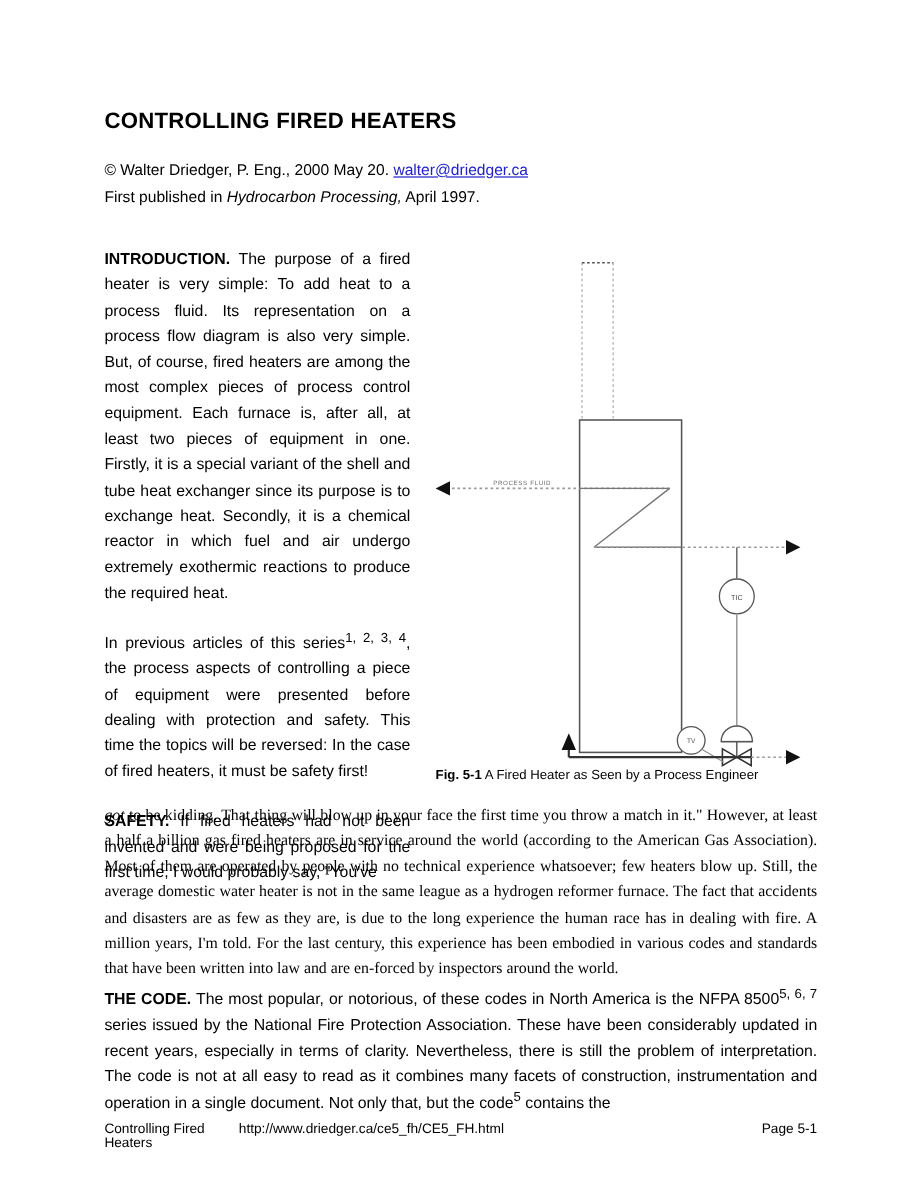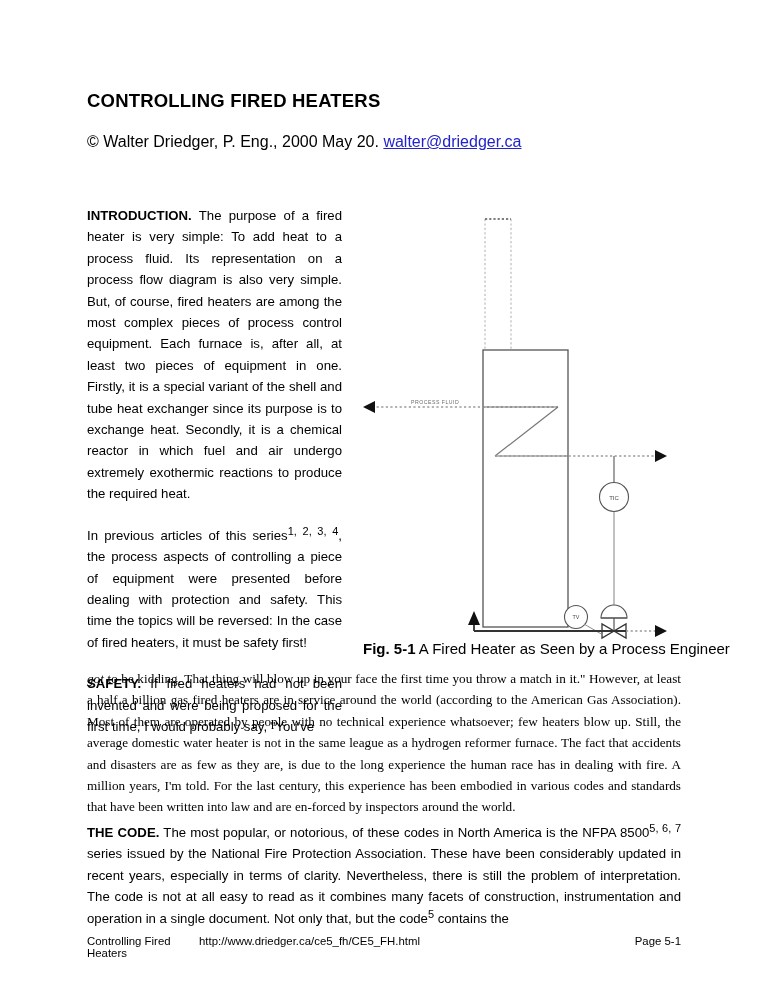--- a/index.html
+++ b/index.html
@@ -31,21 +31,21 @@
     font-size: 18.5px;
     font-weight: bold;
     letter-spacing: 0.2px;
   }
 
   
   .byline {
     position: absolute;
     left: 87px;
     top: 131px;
-    font-size: 16px;
+    font-size: 13px;
     line-height: 21.5px;
     white-space: nowrap;
   }
   .byline .ln { display: block; }
   a.doclink {
     color: #2222cc;
     text-decoration: underline;
   }
   .ital { font-style: italic; }
 
@@ -86,21 +86,21 @@
     left: 358px;
     top: 205px;
     width: 330px;
     height: 455px;
   }
   .figure svg { display: block; }
   .fig-caption {
     position: absolute;
     left: 363px;
     top: 640px;
-    font-size: 15px;
+    font-size: 11px;
     font-weight: bold;
     white-space: nowrap;
   }
   .fig-caption .capnum { font-weight: bold; }
   .fig-caption .captxt { font-weight: normal; }
 
   
   .footer {
     position: absolute;
     left: 87px;
@@ -116,20 +116,21 @@
 </style>
 </head>
 <body>
 
 <div class="page">
 
   <div class="doc-title">CONTROLLING FIRED HEATERS</div>
 
   <div class="byline">
     <span class="ln"><span>© Walter Driedger, P. Eng., 2000 May 20.  </span><a class="doclink" href="#">walter@driedger.ca</a></span>
+    <span class="ln"><span>First published in </span><span class="ital">Hydrocarbon Processing,</span><span> April 1997.</span></span>
   </div>
 
   <div class="col-left">
     <p><span class="lead">INTRODUCTION.</span><span>  The purpose of a fired heater is very simple: To add heat to a process fluid.  Its representation on a process flow diagram is also very simple.  But, of course, fired heaters are among the most complex pieces of process control equipment.  Each furnace is, after all, at least two pieces of equipment in one.  Firstly, it is a special variant of the shell and tube heat exchanger since its purpose is to exchange heat.  Secondly, it is a chemical reactor in which fuel and air undergo extremely exothermic reactions to produce the required heat.</span></p>
     <p><span>In previous articles of this series</span><sup>1, 2, 3, 4</sup><span>, the process aspects of controlling a piece of equipment were presented before dealing with protection and safety.  This time the topics will be reversed: In the case of fired heaters, it must be safety first!</span></p>
     <p><span class="lead">SAFETY.</span><span>  If fired heaters had not been invented and were being proposed for the first time, I would probably say, "You've</span></p>
   </div>
 
   <div class="full-width" id="para-safety-rest">
     <p><span class="ital">got</span><span> to be kidding.  That thing will blow up in your face the first time you throw a match in it."  However, at least a half a billion gas fired heaters are in service around the world (according to the American Gas Association).  Most of them are operated by people with no technical experience whatsoever; few heaters blow up.  Still, the average domestic water heater is not in the same league as a hydrogen reformer furnace.  The fact that accidents and disasters are as few as they are, is due to the long experience the human race has in dealing with fire.  A million years, I'm told.  For the last century, this experience has been embodied in various codes and standards that have been written into law and are en-forced by inspectors around the world.</span></p>

